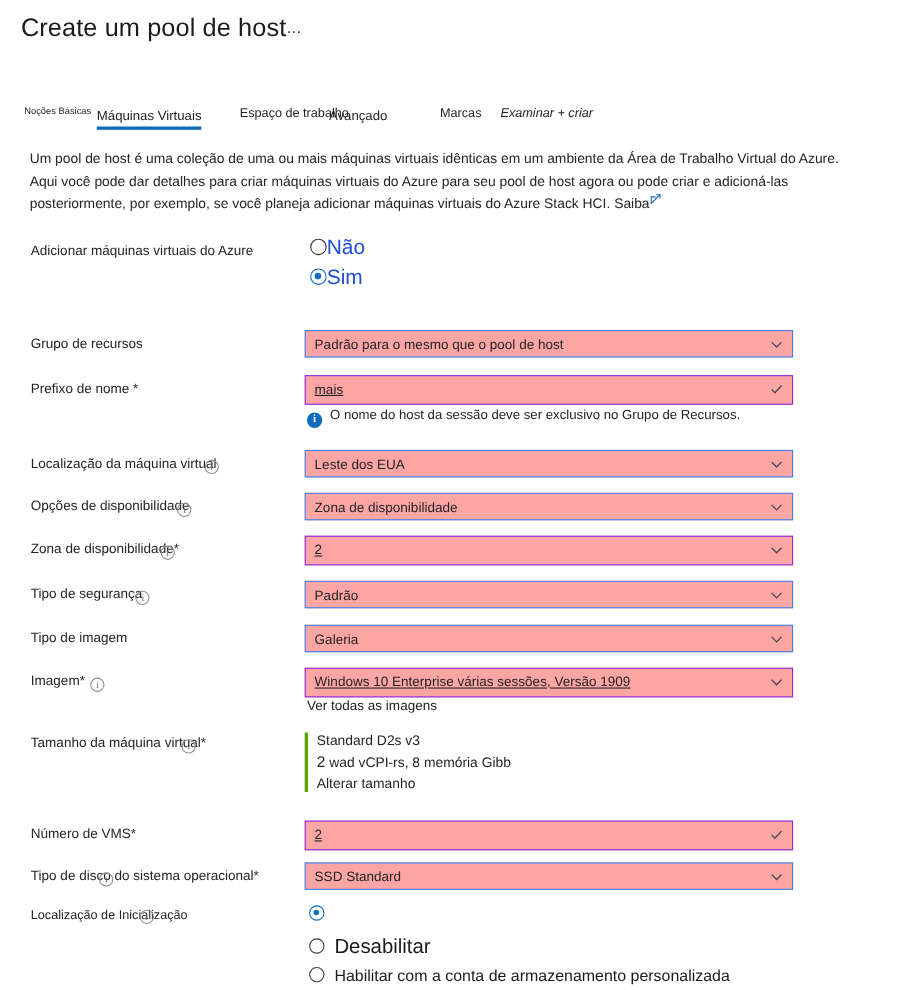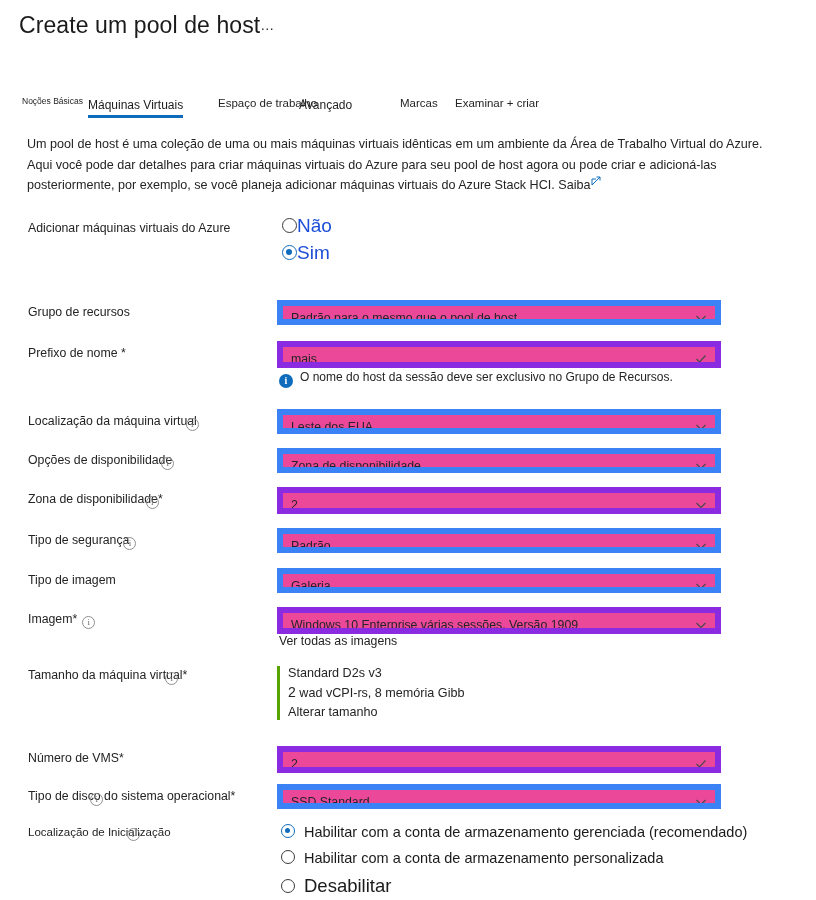--- a/index.html
+++ b/index.html
@@ -38,21 +38,21 @@
   .tab.active::after {
     content: ""; position: absolute;
     left: 0; right: 0; bottom: -6px; height: 3px;
     background: #0f6cbd;
   }
   .t0 { left: 0; }
   .t1 { left: 66px; }
   .t2 { left: 196px; }
   .t3 { left: 277px; }
   .t4 { left: 378px; }
-  .t5 { left: 433px; }
+  .t5 { left: 433px; font-style: italic; }
 
   
   .intro {
     position: absolute; left: 27px; top: 134px;
     width: 740px; font-size: 12.6px; line-height: 20.5px;
     color: #242424;
   }
   .ext-link { color: #242424; text-decoration: none; }
   .ext-ico {
     display: inline-block; width: 10px; height: 10px;
@@ -73,32 +73,32 @@
     color: #6b6b6b; font-size: 9px; line-height: 11px;
     text-align: center; font-family: "Liberation Serif", serif;
     background: transparent;
   }
   .iico.sep { margin-left: 5px; }
 
   
   .ctl {
     position: absolute; left: 277px; top: -5px;
     width: 444px; height: 25px;
-    border: 6px solid #3b82f6; background: #ec4899;
+    border: 1px solid #3b82f6; background: #fca5a5;
     font-size: 12.3px; color: #242424;
     padding: 3px 26px 0 8px;
     line-height: 18px; white-space: nowrap; overflow: hidden;
   }
   .ctl.purple { border-color: #8a2be2; }
   .ctl .chev {
     position: absolute; right: 8px; top: 6px;
     width: 12px; height: 12px;
   }
   .ctl .chev svg { display: block; }
-  .ctl.tall { height: 27px; }
+  .ctl.tall { height: 27px; text-decoration: underline; }
 
   
   .help {
     position: absolute; left: 279px;
     font-size: 12px; color: #242424; white-space: nowrap;
   }
   .help .bico {
     display: inline-block; width: 14px; height: 14px;
     border-radius: 50%; background: #0f6cbd; color: #fff;
     font-size: 10px; line-height: 14px; text-align: center;
@@ -321,24 +321,24 @@
             <path d="M1.5,4 L6,8.5 L10.5,4" fill="none" stroke="#4a4a4a" stroke-width="1.2"></path>
           </svg>
         </span>
     </div>
   </div>
 
   <div class="row" style="top:826px;">
     <div class="lbl" style="font-size:11.5px;"><span>Localização de Inicialização</span><span class="iico" style="margin-left:-44px; top:1px;">i</span></div>
     <div class="radio-grp grp-boot" style="left:281px; top:-7px;">
       <div class="ritem">
-        <span class="rdot on"></span><span class="rlbl">Habilitar com a conta de armazenamento gerenciada (recomendado)</span>
+        <span class="rdot on"></span>
+      </div>
+      <div class="ritem big">
+        <span class="rdot"></span><span class="rlbl">Desabilitar</span>
       </div>
       <div class="ritem">
         <span class="rdot"></span><span class="rlbl">Habilitar com a conta de armazenamento personalizada</span>
       </div>
-      <div class="ritem big">
-        <span class="rdot"></span><span class="rlbl">Desabilitar</span>
-      </div>
     </div>
   </div>
 
 </div>
 
 </body></html>

